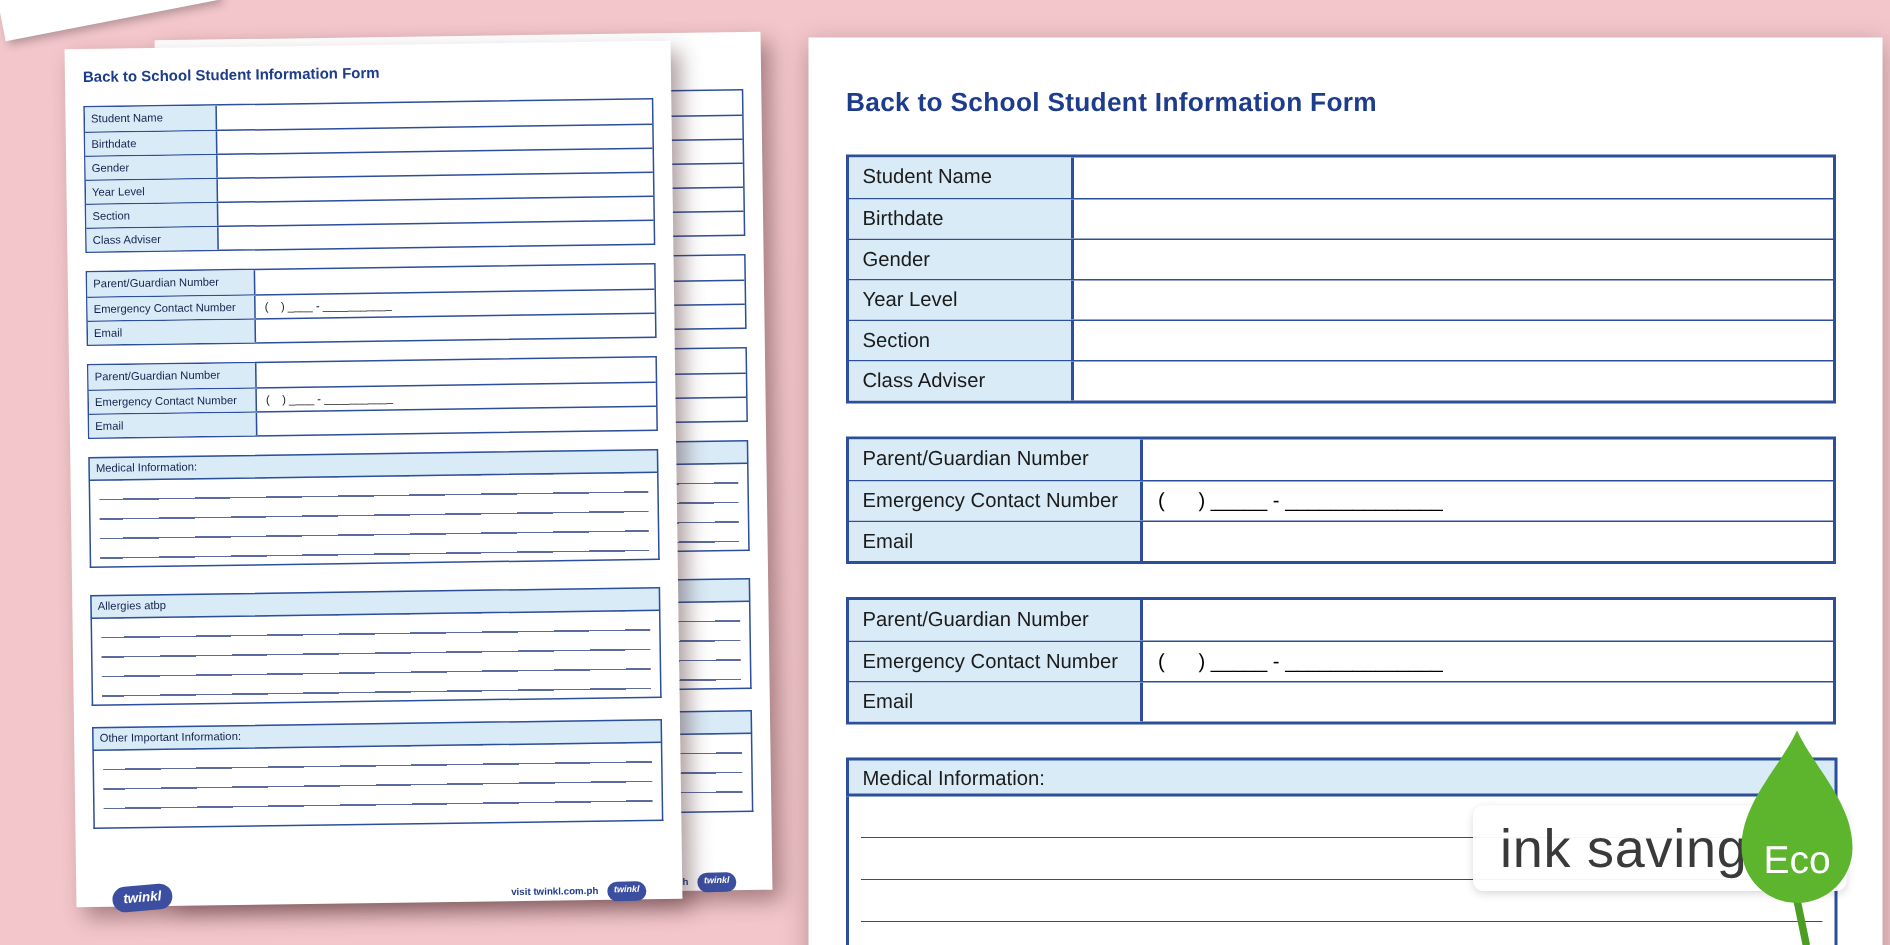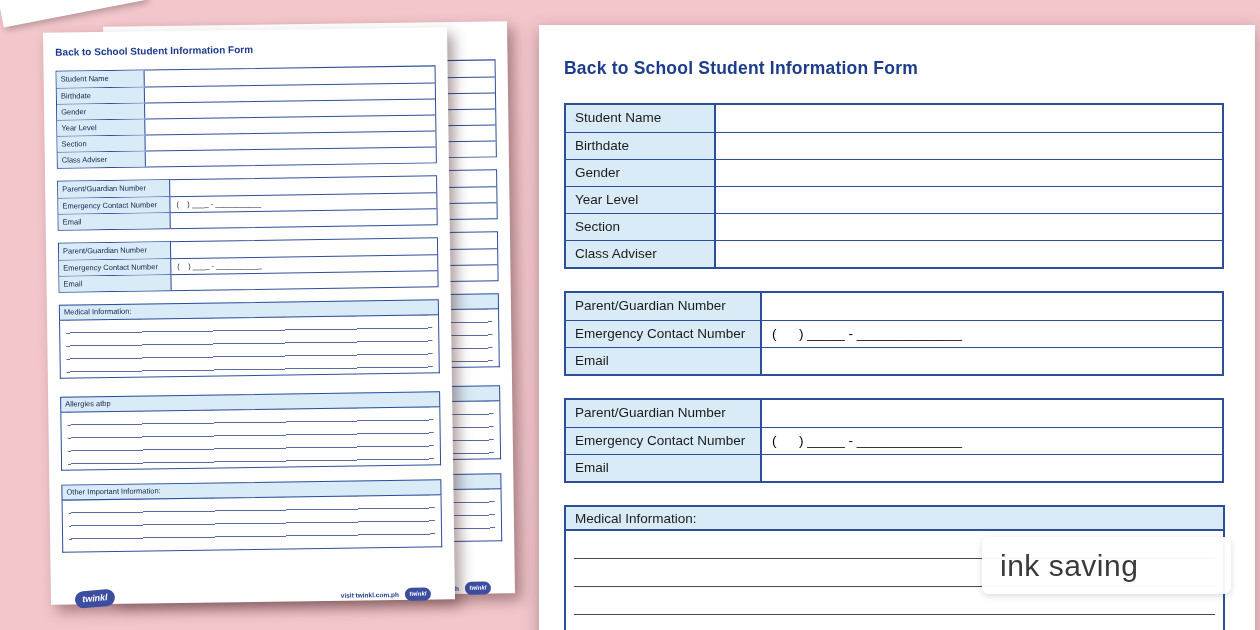--- a/index.html
+++ b/index.html
@@ -98,21 +98,21 @@
     background: repeating-linear-gradient(to bottom, transparent 0 27px, #4a4a4a 27px 28px);
   }
 
   
   .eco-pill {
     position: absolute; left: 963px; top: 537px; width: 249px; height: 57px;
     background: rgba(255,255,255,.95); border-radius: 7px;
     box-shadow: 0 2px 6px rgba(0,0,0,.15);
     display: flex; align-items: center;
   }
-  .ink-text { font-size: 30px; color: #3a3a3a; padding-left: 18px; letter-spacing: .5px; }
+  .ink-text { font-size: 36px; color: #3a3a3a; padding-left: 18px; letter-spacing: .5px; }
   .leaf-wrap { position: absolute; left: 1140px; top: 485px; width: 78px; height: 145px; }
 </style>
 </head>
 <body>
 
 <div class="stage">
 
   <div class="corner-sheet"></div>
 
   <div class="mini-page back">
@@ -347,14 +347,21 @@
         <div class="lg-sec-box">
             <div class="lg-lines"></div>
           </div>
       </div>
     </div>
   </div>
 
   <div class="eco-pill">
     <span class="ink-text">ink saving</span>
   </div>
+  <div class="leaf-wrap">
+    <svg width="78" height="145" viewBox="0 0 78 145" xmlns="http://www.w3.org/2000/svg">
+      <path d="M39 115 L45 144" stroke="#4b9e23" stroke-width="5" stroke-linecap="round" fill="none"></path>
+      <path d="M39 2 C50 26 76 50 76 80 A37 37 0 1 1 2 80 C2 50 28 26 39 2 Z" fill="#5cb52d"></path>
+      <text x="39" y="97" text-anchor="middle" font-family="Liberation Sans, sans-serif" font-size="26" fill="#ffffff">Eco</text>
+    </svg>
+  </div>
 
 </div>
 
 </body></html>

